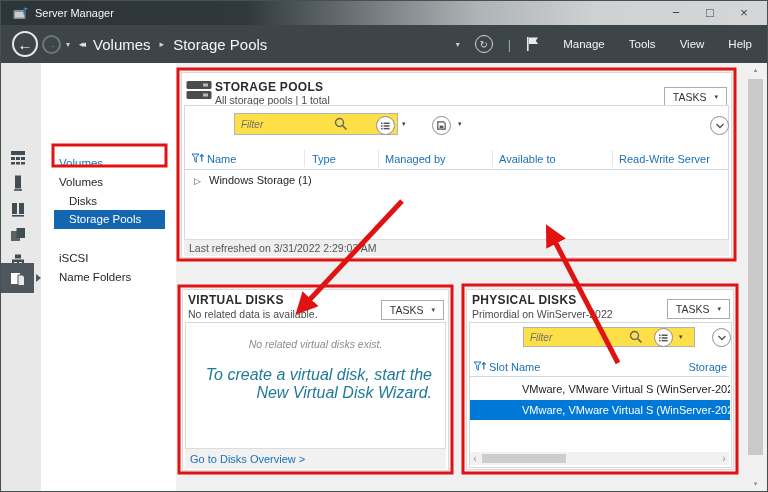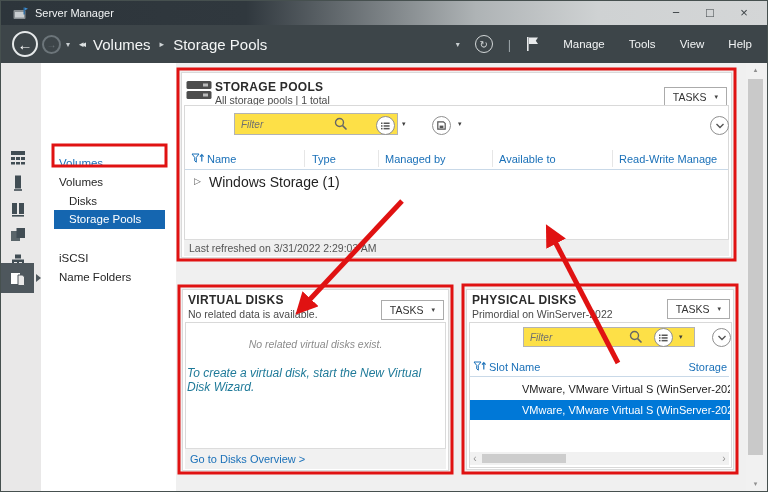--- a/index.html
+++ b/index.html
@@ -59,27 +59,27 @@
     box-sizing:border-box;color:#333;outline:none;background:#fde047;margin-left:44px;}
   .filter::placeholder{color:#6f6f6f;font-style:italic;}
   .search-icon{position:absolute;width:14px;height:14px;}
   .circ{position:absolute;width:17px;height:17px;border:1px solid #8f8f8f;border-radius:50%;
     display:flex;align-items:center;justify-content:center;background:#fff;}
   .caret-sm{position:absolute;font-size:7px;color:#3d3d3d;}
   .hdr-label{position:absolute;font-size:11px;color:#1a70b8;white-space:nowrap;}
   .hdr-line{position:absolute;height:1px;background:#c9d9e8;}
   .vline{position:absolute;width:1px;background:#e6e6e6;}
   .sort-icon{position:absolute;}
-  .row-text{position:absolute;font-size:14px;color:#1f1f1f;white-space:nowrap;}
+  .row-text{position:absolute;font-size:11px;color:#1f1f1f;white-space:nowrap;}
   .expander{position:absolute;font-size:9px;color:#555;}
   .statusbar{position:absolute;left:2px;right:2px;bottom:1px;height:17px;background:#efefef;
     border-top:1px solid #dcdcdc;font-size:10.5px;color:#555;line-height:17px;padding-left:5px;box-sizing:border-box;}
   
   .vd-empty{position:absolute;left:0;right:0;text-align:center;font-size:10.5px;font-style:italic;color:#8c8c8c;}
-  .vd-hint{position:absolute;left:4px;right:16px;text-align:left;font-size:12px;font-style:italic;color:#1f7a99;}
+  .vd-hint{position:absolute;left:4px;right:16px;text-align:right;font-size:16px;font-style:italic;color:#1f7a99;}
   .vd-footer{position:absolute;left:2px;right:2px;bottom:1px;height:20px;background:#f1f1f1;border-top:1px solid #dcdcdc;}
   .vd-link{position:absolute;left:5px;top:0;line-height:20px;font-size:11px;color:#1a70b8;}
   
   .pd-row{position:absolute;left:3px;right:3px;height:20px;line-height:20px;font-size:11px;color:#222;
     padding-left:52px;box-sizing:border-box;white-space:nowrap;overflow:hidden;}
   .pd-row.selected{left:3px;right:3px;background:#0078d7;color:#fff;}
   .hscroll{position:absolute;left:3px;right:4px;bottom:4px;height:13px;background:#f1f1f1;}
   .hs-arrow{position:absolute;top:0;width:10px;line-height:13px;font-size:10px;color:#8f8f8f;text-align:center;}
   .hs-thumb{position:absolute;left:12px;top:2px;width:84px;height:9px;background:#cdcdcd;}
   
@@ -247,21 +247,21 @@
 
     <svg class="sort-icon" style="left:9px;top:79px" width="13" height="13" viewBox="0 0 13 13">
       <path d="M1,2 h7 l-2.7,3.4 v4.8 l-1.6,-1.4 v-3.4 z" fill="none" stroke="#1a70b8" stroke-width="1"></path>
       <line x1="10.8" y1="9.5" x2="10.8" y2="3" stroke="#1a70b8" stroke-width="1.2"></line>
       <polyline points="9,4.6 10.8,2.6 12.6,4.6" fill="none" stroke="#1a70b8" stroke-width="1.2"></polyline>
     </svg>
     <span class="hdr-label" style="left:25px;top:80px">Name</span>
     <span class="hdr-label" style="left:130px;top:80px">Type</span>
     <span class="hdr-label" style="left:203px;top:80px">Managed by</span>
     <span class="hdr-label" style="left:317px;top:80px">Available to</span>
-    <span class="hdr-label" style="left:437px;top:80px">Read-Write Manage</span>
+    <span class="hdr-label" style="left:437px;top:80px">Read-Write Server</span>
     <div class="vline" style="left:122px;top:77px;height:17px"></div>
     <div class="vline" style="left:196px;top:77px;height:17px"></div>
     <div class="vline" style="left:310px;top:77px;height:17px"></div>
     <div class="vline" style="left:430px;top:77px;height:17px"></div>
     <div class="hdr-line" style="left:3px;right:3px;top:96px"></div>
 
     <span class="expander" style="left:12px;top:103px">▷</span>
     <span class="row-text" style="left:27px;top:101px">Windows Storage (1)</span>
     <div class="statusbar">Last refreshed on 3/31/2022 2:29:03 AM</div>
   </div>

